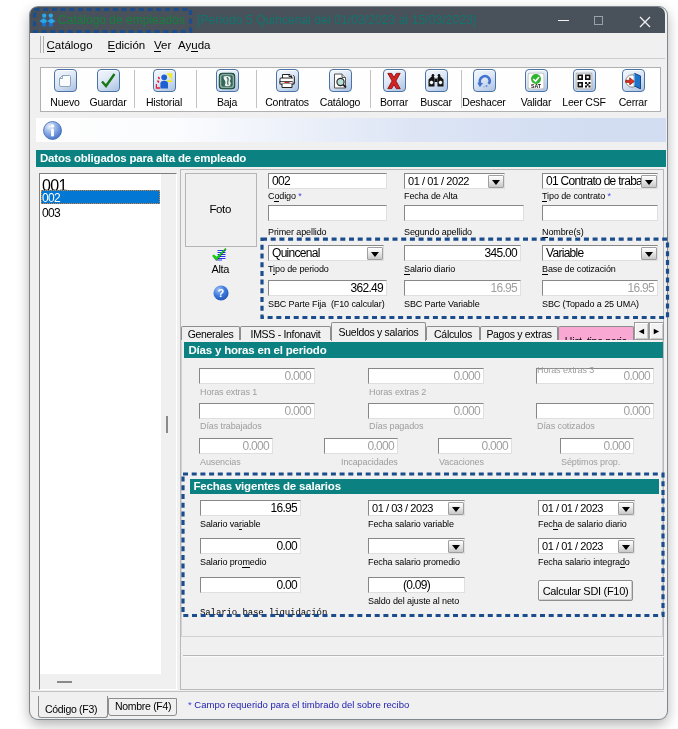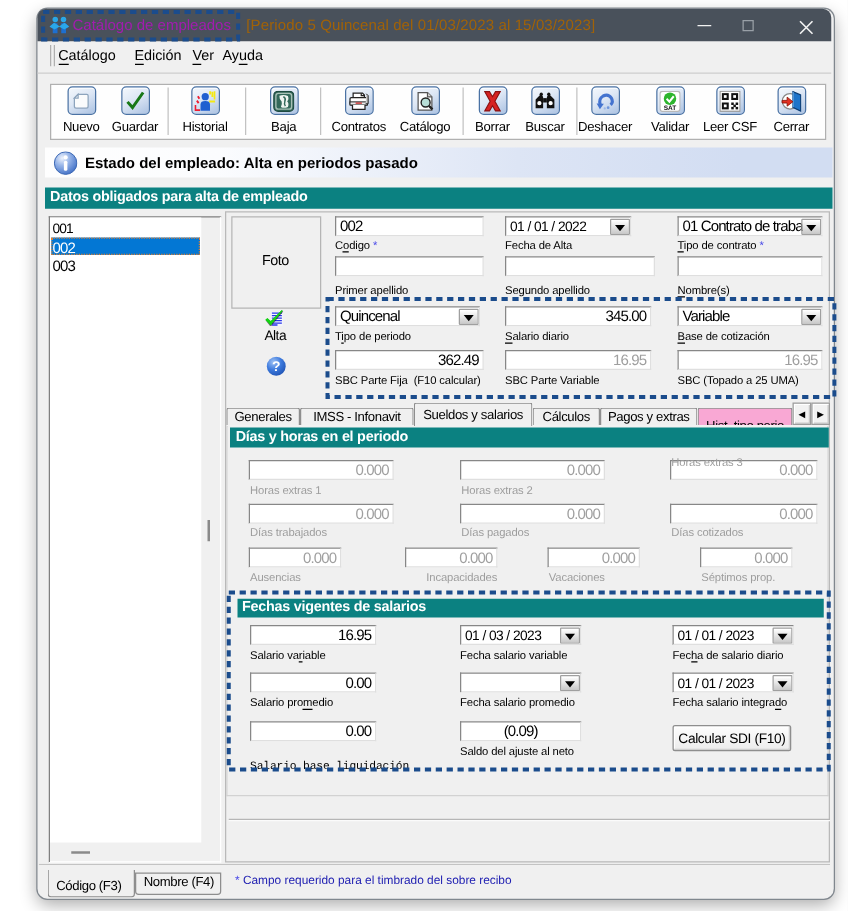--- a/index.html
+++ b/index.html
@@ -24,22 +24,22 @@
 <body>
 <div id="win">
 <div class="ab" style="left:0;top:0;width:635px;height:26px;background:#49515b;border-radius:7px 7px 0 0;color:#fff"></div>
 <svg class="ab" style="left:9px;top:6px" width="17" height="15" viewBox="0 0 17 15">
 <circle cx="5.2" cy="2.6" r="2.2" fill="#2aa7e8"></circle>
       <circle cx="11.8" cy="2.6" r="2.2" fill="#2aa7e8"></circle>
 <path d="M3.2 13.5 L3.2 9.8 L1 8.6 L3.4 5.5 L7 5.5 L7 13.5 Z" fill="#1d6fd0"></path>
 <path d="M13.8 13.5 L13.8 9.8 L16 8.6 L13.6 5.5 L10 5.5 L10 13.5 Z" fill="#1d6fd0"></path>
 <path d="M0.6 8.2 L4.4 5.2 L8.5 8.0 L12.6 5.2 L16.4 8.2 L12.4 10.6 L8.5 8.3 L4.6 10.6 Z" fill="#2aa7e8"></path>
 </svg>
-<div class="ab" style="left:28px;top:6px;font-size:12px;color:#a21caf">Catálogo de empleados</div>
-<div class="ab" style="left:167px;top:6px;font-size:12px;letter-spacing:.1px;color:#a16207">[Periodo 5 Quincenal del 01/03/2023 al 15/03/2023]</div>
+<div class="ab" style="left:28px;top:6px;font-size:12px;color:#15803d">Catálogo de empleados</div>
+<div class="ab" style="left:167px;top:6px;font-size:12px;letter-spacing:.1px;color:#0f766e">[Periodo 5 Quincenal del 01/03/2023 al 15/03/2023]</div>
 <div class="ab" style="left:528px;top:13px;width:11px;height:1.4px;background:#f2f2f2"></div>
 <div class="ab" style="left:563.5px;top:9px;width:9px;height:9px;border:1px solid #99a0a7"></div>
 <svg class="ab" style="left:609px;top:8.5px" width="12" height="12" viewBox="0 0 12 12">
       <path d="M1 1 L11 11 M11 1 L1 11" stroke="#f2f2f2" stroke-width="1.3"></path>
     </svg>
 <div class="mi" style="left:16.5px;top:32px"><u>C</u>atálogo</div>
 <div class="mi" style="left:77.5px;top:32px"><u>E</u>dición</div>
 <div class="mi" style="left:124px;top:32px"><u>V</u>er</div>
 <div class="mi" style="left:148px;top:32px">Ay<u>u</u>da</div>
 <div class="ab" style="left:10px;top:29px;width:1px;height:17px;background:#b0b0b0"></div>
@@ -196,25 +196,24 @@
         <radialGradient id="ig" cx="35%" cy="28%" r="75%">
           <stop offset="0%" stop-color="#eef3fc"></stop>
           <stop offset="45%" stop-color="#96b4e8"></stop>
           <stop offset="100%" stop-color="#4674c8"></stop>
         </radialGradient>
       </defs>
 <circle cx="9.5" cy="9.5" r="9" fill="url(#ig)" stroke="#3c68b4" stroke-width=".8"></circle>
 <rect x="8.1" y="7.5" width="2.8" height="8" rx="1.2" fill="#fff"></rect>
       <circle cx="9.5" cy="4.9" r="1.7" fill="#fff"></circle>
     </svg>
-<div class="ab" style="left:38px;top:116px;font-size:12px;font-weight:bold;letter-spacing:0px">Estado del empleado: Alta en periodos pasado</div>
 <div class="teal" style="left:6px;top:143px;width:630px;height:16.5px;font-size:11.5px;padding:2px 0 0 4px">Datos obligados para alta de empleado</div>
 <div class="ab" style="left:9px;top:166px;width:138px;height:517px;border:1px solid;border-color:#7f7f7f #fff #fff #7f7f7f;background:#f0f0f0"></div>
 <div class="ab" style="left:10px;top:167px;width:121px;height:500px;background:#fff"></div>
-<div class="ab" style="left:12px;top:169.5px;font-size:11px;letter-spacing:-.7px">001</div>
+<div class="ab" style="left:12px;top:169.5px;font-size:16px;letter-spacing:-.7px">001</div>
 <div class="ab" style="left:11px;top:183px;width:119px;height:14px;background:#0377d4;outline:1px dotted #e08030;outline-offset:-1px;color:#fff;font-size:12px;letter-spacing:-.7px;padding:1px 0 0 1px">002</div>
 <div class="ab" style="left:12px;top:198.5px;font-size:12px;letter-spacing:-.7px">003</div>
 <div class="ab" style="left:27px;top:674px;width:15px;height:2px;background:#8a8a8a"></div>
 <div class="ab" style="left:136px;top:409px;width:2px;height:17px;background:#8a8a8a"></div>
 <div class="ab" style="left:150px;top:162px;width:484px;height:521px;border:1px solid #b9b9b9"></div>
 <div class="ab" style="left:155px;top:166px;width:72px;height:74px;border:1px solid #b5b5b5"></div>
 <div class="ab" style="left:179.5px;top:196px;font-size:11.5px;letter-spacing:-.4px">Foto</div>
 <div class="inp" style="left:238px;top:166px;width:119px;">002</div>
 <div class="inp" style="left:374px;top:166px;width:101px;padding-right:2px"><span class="dt">01 / 01 / 2022</span><div class="cbtn"></div></div>
 <div class="inp" style="left:512px;top:166px;width:116px;padding-right:18px">01 Contrato de traba<div class="cbtn"></div></div>

